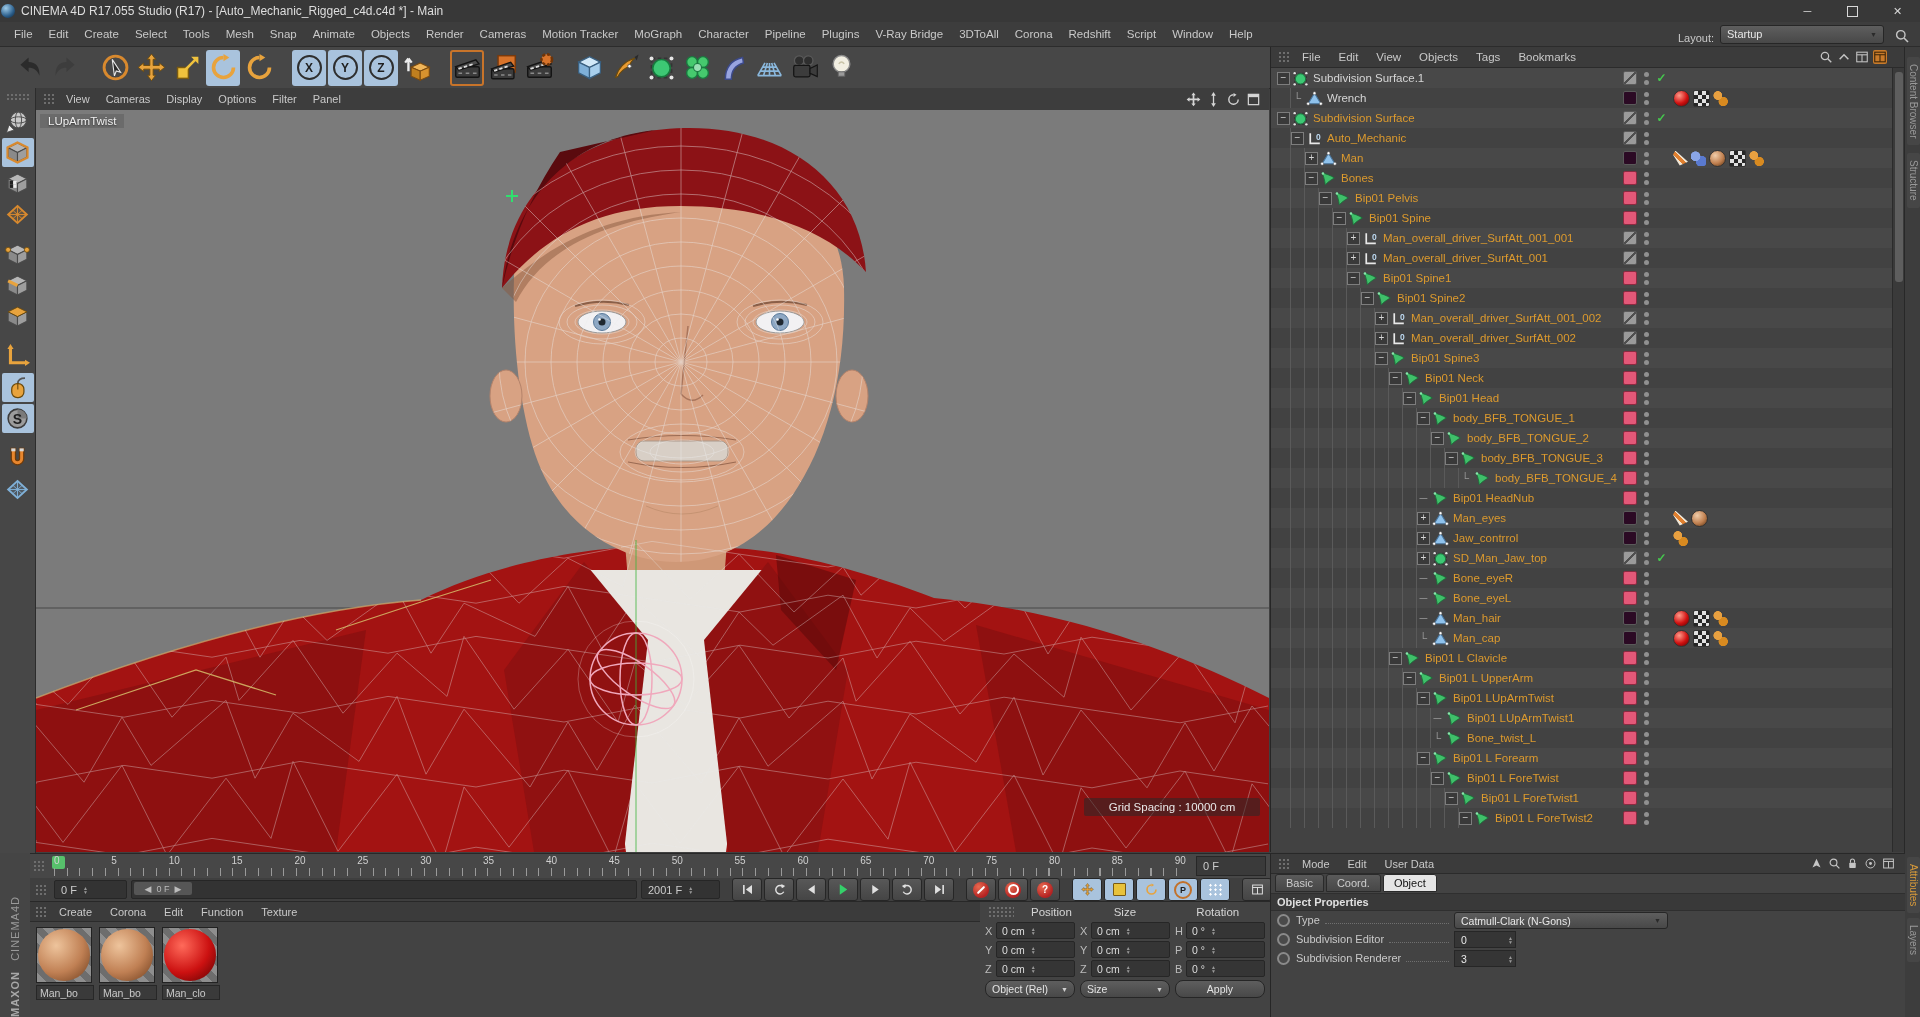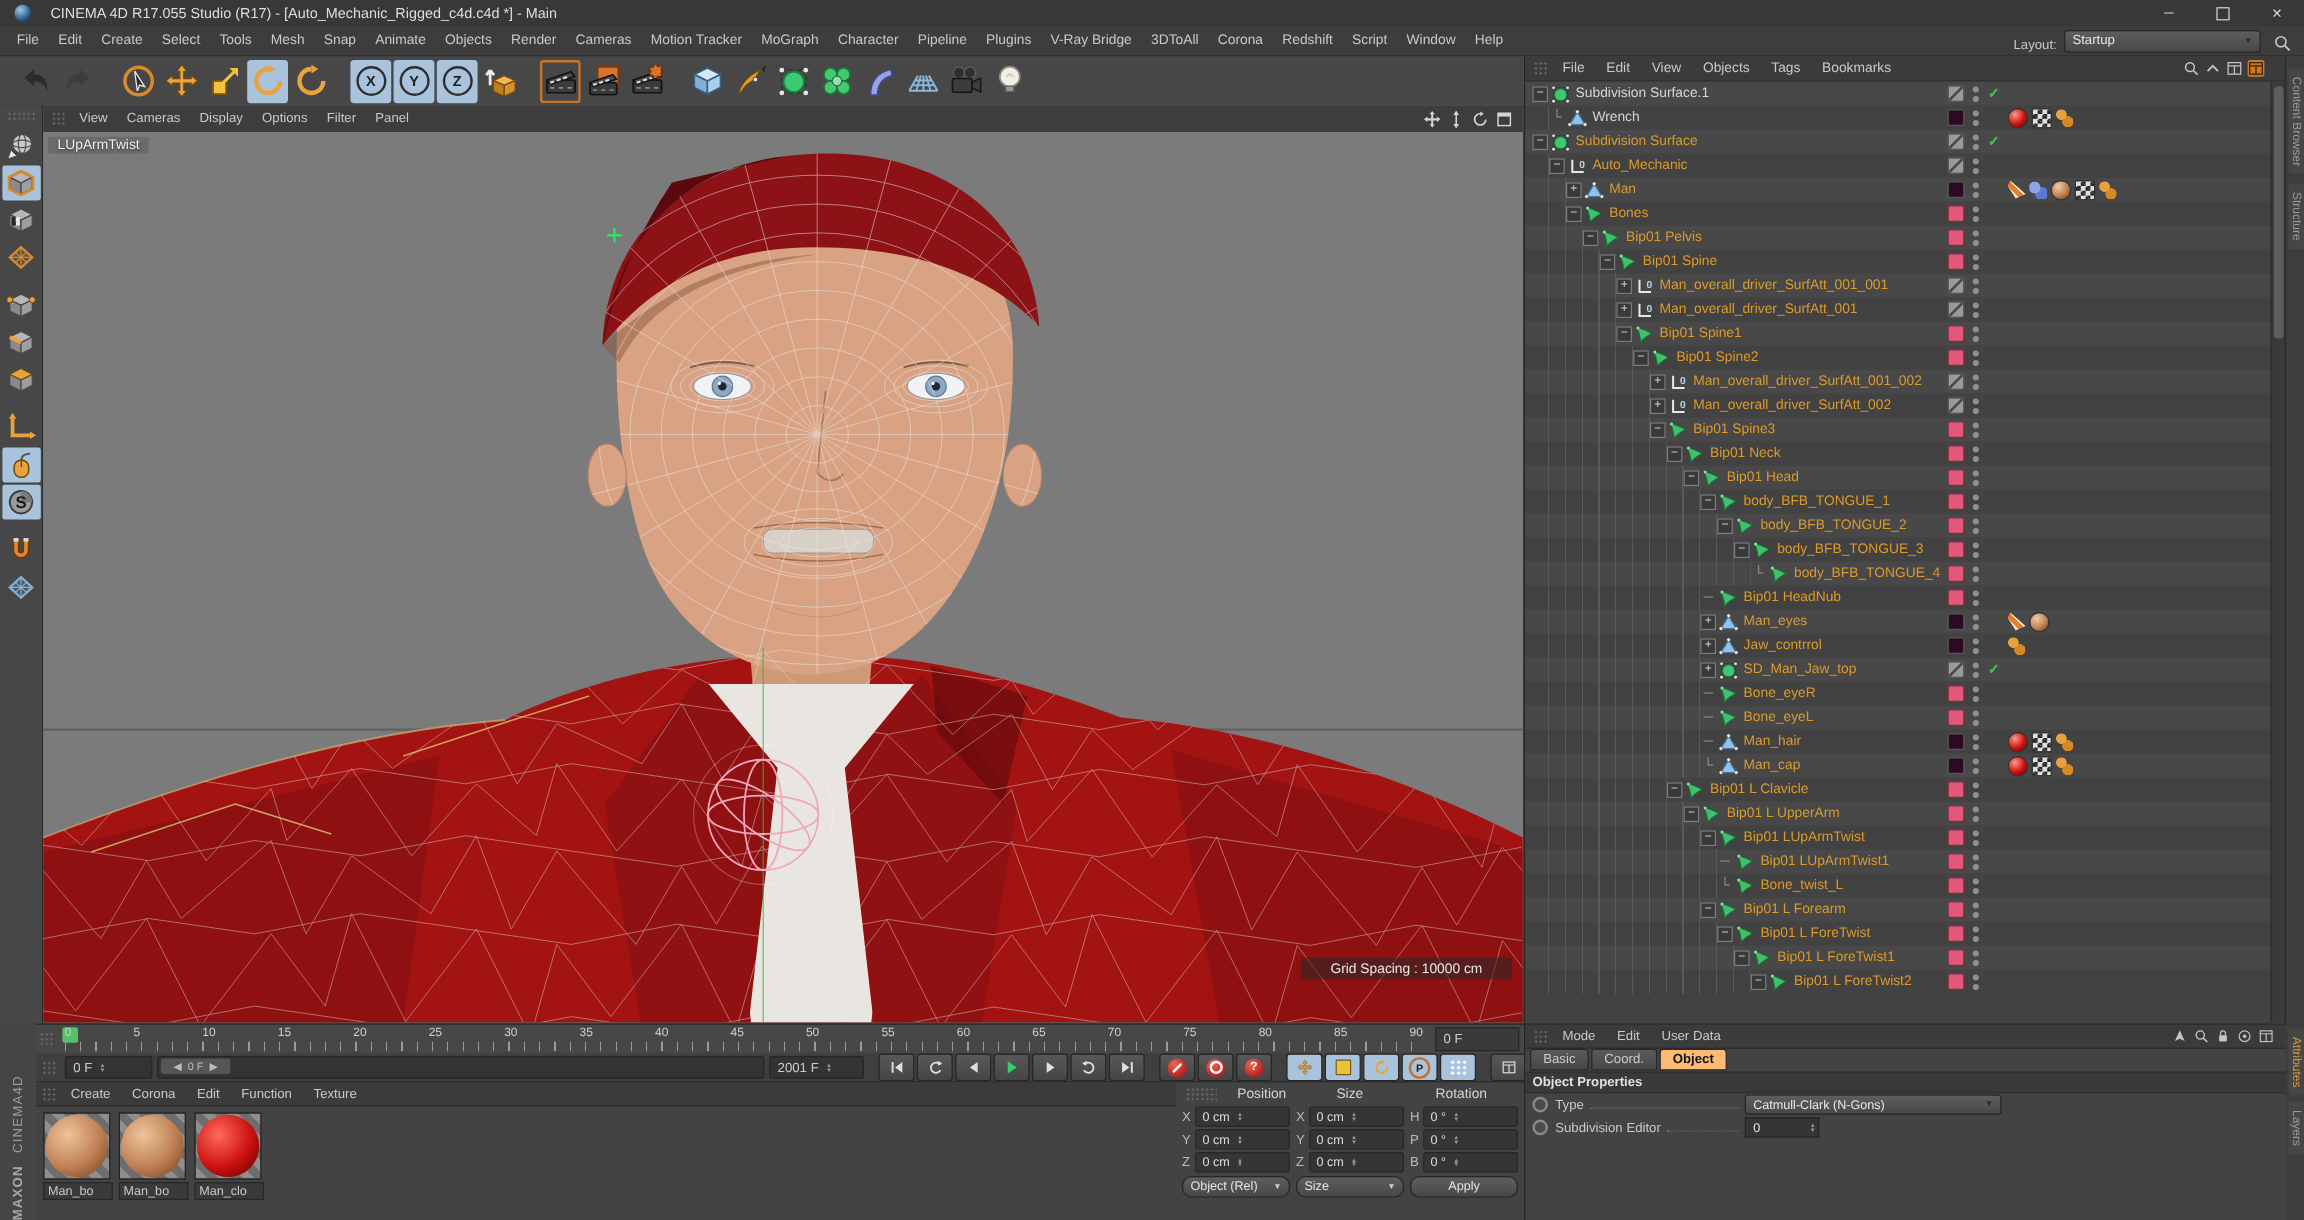--- a/index.html
+++ b/index.html
@@ -7,21 +7,21 @@
        font-family:"Liberation Sans",sans-serif;font-size:11px;color:#c8c8c8;
        overflow:hidden;user-select:none;}
   svg text{font-family:"Liberation Sans",sans-serif;}
   .grip{width:12px;height:12px;flex:none;margin:0 3px;
         background-image:radial-gradient(#6e6e6e 28%,transparent 30%);
         background-size:4px 4px;}
   .ic{display:block;}
 
   
   .titlebar{position:absolute;left:0;top:0;right:0;height:22px;background:#383838;
-            display:flex;align-items:center;gap:16px;padding-left:12px;color:#dedede;font-size:12px;}
+            display:flex;align-items:center;gap:6px;padding-left:1px;color:#dedede;font-size:12px;}
   .app-logo{width:14px;height:14px;border-radius:50%;flex:none;
             background:radial-gradient(circle at 35% 30%,#9ecbe8,#2a5d8a 60%,#10202e);}
   .win-controls{margin-left:auto;display:flex;height:22px;}
   .win-btn{width:45px;display:flex;align-items:center;justify-content:center;color:#d8d8d8;font-size:11px;}
   .win-btn .maxbox{width:9px;height:9px;border:1px solid #d8d8d8;}
 
   
   .menubar{position:absolute;top:22px;left:0;right:0;height:24px;background:#3d3d3d;
            border-bottom:1px solid #2c2c2c;display:flex;align-items:center;padding:0 6px;}
   .menubar .mi{padding:0 8px;line-height:24px;color:#c9c9c9;font-size:11.5px;white-space:nowrap;}
@@ -193,21 +193,21 @@
         border-left:1px solid #262626;border-top:1px solid #282828;}
   .attr-menu{height:19px;background:#3b3b3b;border-bottom:1px solid #2b2b2b;display:flex;align-items:center;padding:0 4px;}
   .attr-menu .mi{padding:0 9px;color:#c9c9c9;}
   .attr-icons{margin-left:auto;display:flex;gap:5px;align-items:center;padding-right:6px;}
   .attr-icons .ic{width:13px;height:13px;color:#c5c5c5;}
   .attr-title{display:flex;align-items:center;gap:6px;padding:3px 6px;color:#d8d8d8;font-size:11.5px;}
   .attr-title .ic{width:16px;height:16px;}
   .attr-tabs{display:flex;gap:2px;padding:0 4px;}
   .atab{height:16px;padding:0 10px;display:flex;align-items:center;background:linear-gradient(#5a5a5a,#474747);
         border:1px solid #2a2a2a;border-radius:3px 3px 0 0;color:#ccc;}
-  .atab.act{background:#fdba74;color:#131313;font-weight:bold;}
+  .atab.act{background:#e5e5e5;color:#131313;font-weight:normal;}
   .attr-section{height:16px;background:#393939;border-top:1px solid #2f2f2f;border-bottom:1px solid #2f2f2f;
                 display:flex;align-items:center;padding:0 6px;color:#e0e0e0;font-weight:bold;margin-top:1px;}
   .arow{display:flex;align-items:center;height:19px;padding:0 6px;color:#c9c9c9;}
   .acircle{width:9px;height:9px;border:2px solid #8a8a8a;border-radius:50%;margin-right:6px;background:#4a4a4a;flex:none;}
   .alabelwrap{width:158px;display:flex;align-items:baseline;flex:none;}
   .aleader{flex:1;border-bottom:1px dotted #6f6f6f;margin:0 5px 3px;height:8px;}
   .actrl{height:15px;display:flex;align-items:center;padding:0 6px;color:#e8e8e8;font-size:10.5px;}
   .actrl.dd{width:200px;background:linear-gradient(#5e5e5e,#484848);border:1px solid #262626;border-radius:3px;}
   .actrl.spinner{width:52px;background:#353535;border:1px solid #262626;padding-right:2px;}
 </style>
@@ -2033,16 +2033,30 @@
             <span class="aleader"></span>
           </div>
           <div class="actrl spinner">
             <span>0</span>
             <span class="spin" style="margin-left: auto;">
               <span>▲</span>
               <span>▼</span>
             </span>
           </div>
         </div>
+        <div class="arow">
+          <span class="acircle"></span>
+          <div class="alabelwrap">
+            <span>Subdivision Renderer</span>
+            <span class="aleader"></span>
+          </div>
+          <div class="actrl spinner">
+            <span>3</span>
+            <span class="spin" style="margin-left: auto;">
+              <span>▲</span>
+              <span>▼</span>
+            </span>
+          </div>
+        </div>
       </div>
   </div>
 
 </div>
 
 </body></html>

